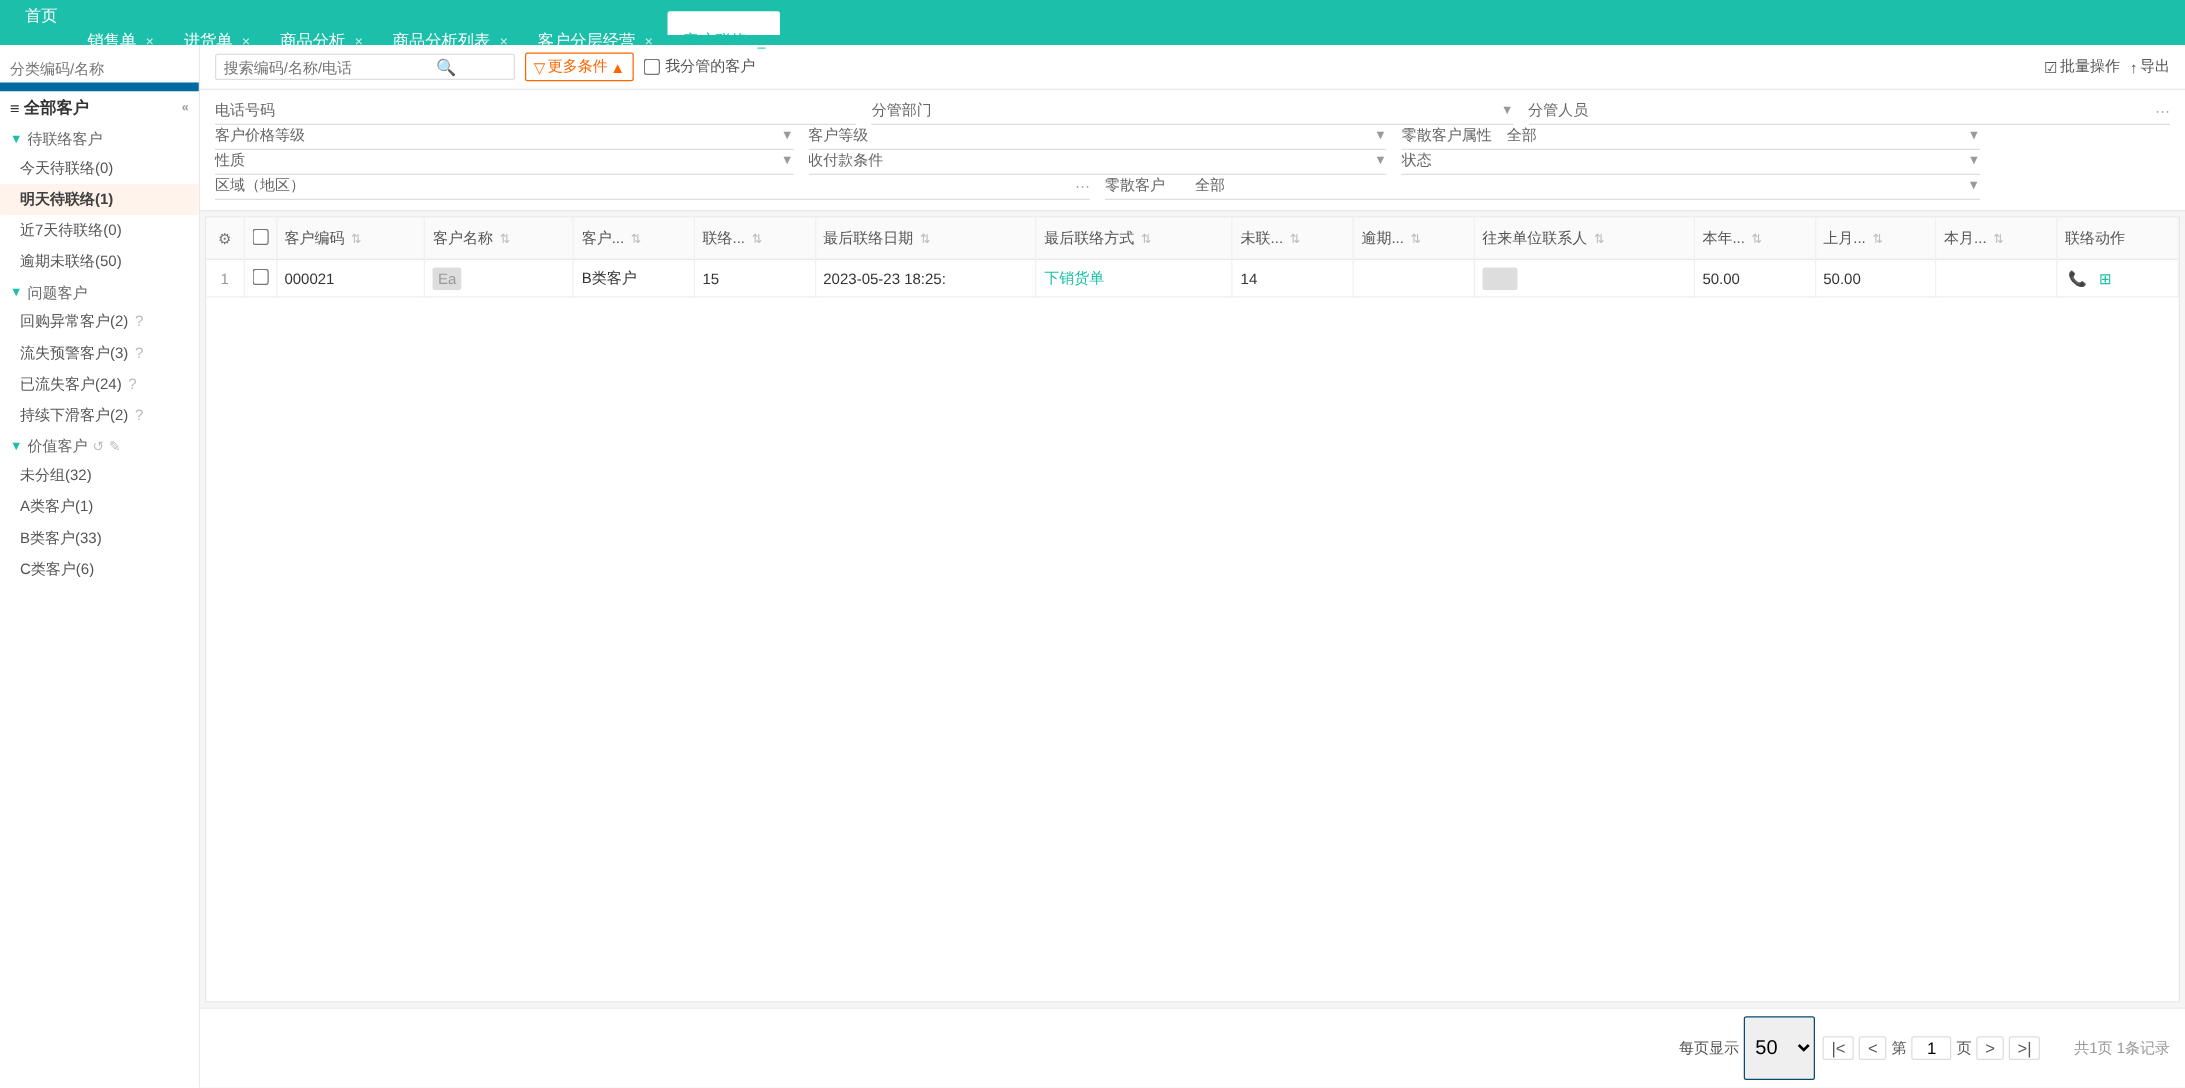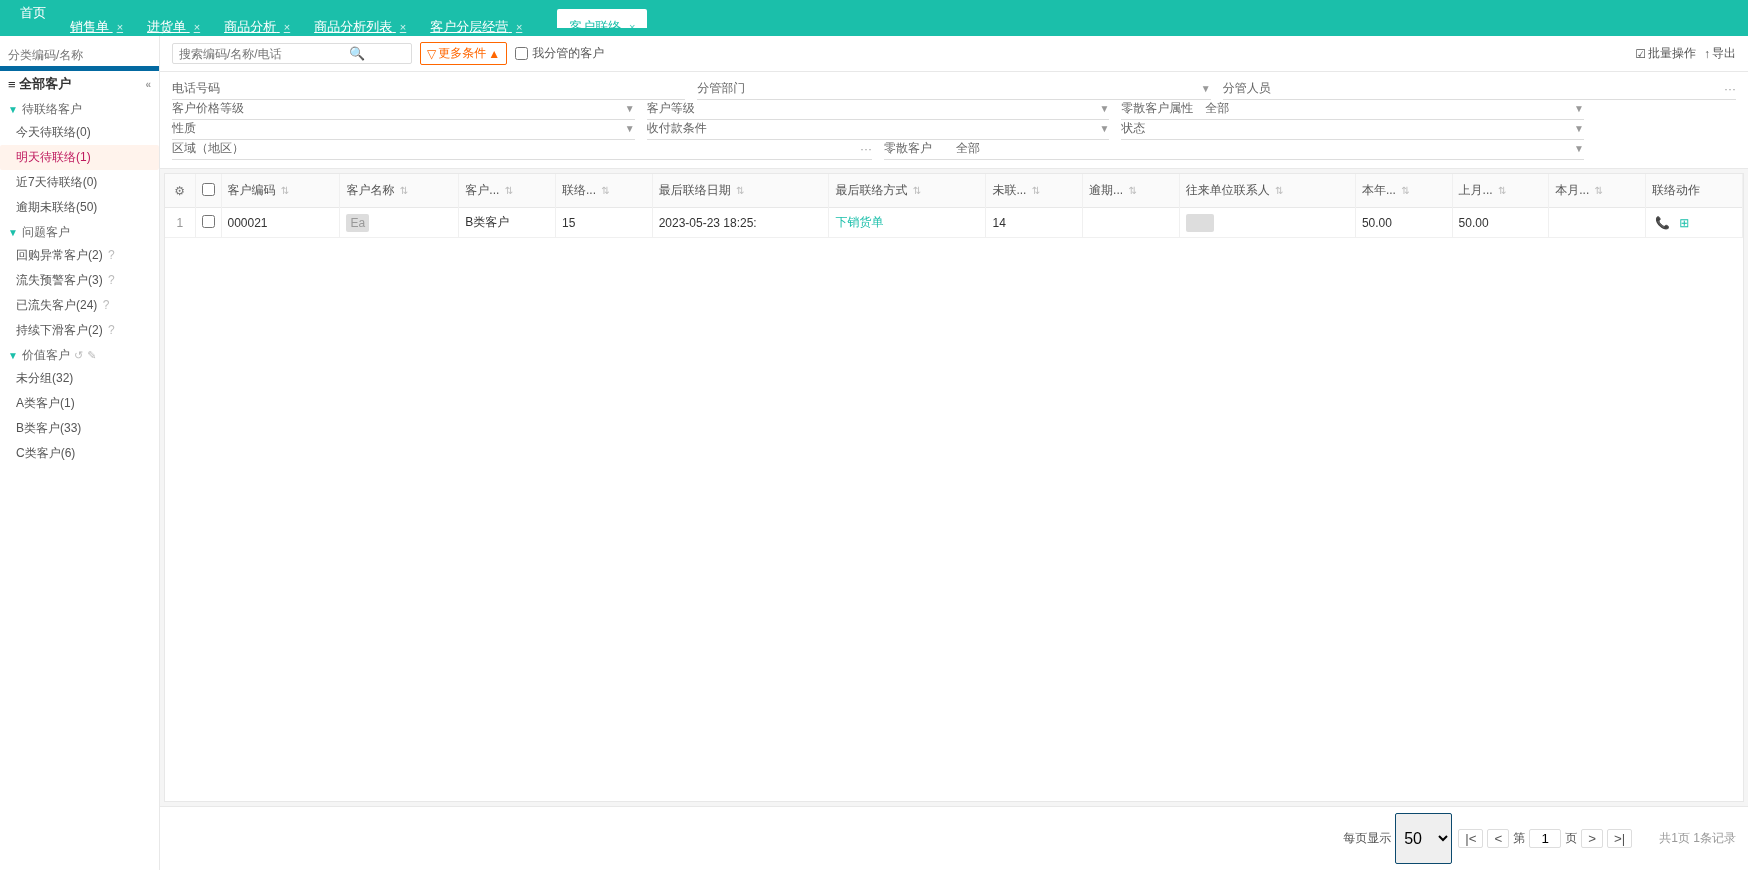--- a/index.html
+++ b/index.html
@@ -1,38 +1,38 @@
 <!DOCTYPE html>
 <html><head>
   <meta charset="utf-8">
   <style>
     * { box-sizing: border-box; margin: 0; padding: 0; }
     body { font-family: "Microsoft YaHei", Arial, sans-serif; font-size: 12px; color: #333; background: #f5f5f5; }
 
     
     .top-nav { display: flex; align-items: center; background: #1bbfaa; height: 36px; padding: 0 8px; }
-    .nav-item { color: #fff; padding: 0 12px; height: 19px; line-height: 36px; cursor: pointer; font-size: 13px; white-space: nowrap; text-decoration: underline; }
-    .nav-item.active { background: #fff; color: #1bbfaa; border-radius: 2px 2px 0 0; margin-left: 23px; }
+    .nav-item { color: #fff; padding: 0 12px; height: 19px; line-height: 48px; cursor: pointer; font-size: 13px; white-space: nowrap; text-decoration: underline; }
+    .nav-item.active { background: #fff; color: #1bbfaa; border-radius: 2px 2px 0 0; }
     .nav-item .close-x { margin-left: 4px; font-size: 11px; opacity: 0.8; }
     .nav-home { color: #fff; font-size: 13px; padding: 0 12px; height: 46px; line-height: 36px; cursor: pointer; }
 
     
     .main-layout { display: flex; height: calc(100vh - 36px); }
 
     
     .sidebar { width: 160px; min-width: 160px; background: #fff; border-right: 1px solid #e8e8e8; overflow-y: auto; padding: 8px 0; }
-    .sidebar-search { display: flex; align-items: center; padding: 4px 8px; border-bottom: 5px solid #0369a1; }
+    .sidebar-search { display: flex; align-items: center; padding: 4px 8px; border-bottom: 7px solid #0369a1; }
     .sidebar-search input { flex: 1; border: none; outline: none; font-size: 12px; color: #666; }
     .sidebar-all { display: flex; align-items: center; font-size: 13px; font-weight: bold; color: #333; padding: 4px 8px; cursor: pointer; }
     .sidebar-all .collapse-icon { margin-left: auto; color: #999; font-size: 10px; }
 
     .sidebar-group-title { font-size: 12px; color: #666; padding: 4px 8px 2px 8px; display: flex; align-items: center; gap: 4px; }
     .sidebar-group-title .triangle { color: #1bbfaa; font-size: 10px; }
     .sidebar-item { padding: 4px 8px 4px 16px; cursor: pointer; color: #555; font-size: 12px; border-radius: 2px; }
-    .sidebar-item.highlight { background: #fff3ec; color: #be185d; }
+    .sidebar-item.highlight { background: #fff3ec; color: #404040; font-weight: bold; }
 
     
     .content-area { flex: 1; display: flex; flex-direction: column; overflow: hidden; background: #f5f5f5; }
 
     
     .toolbar { display: flex; align-items: center; background: #fff; padding: 6px 12px; border-bottom: 1px solid #e8e8e8; gap: 8px; }
     .search-box { display: flex; align-items: center; border: 1px solid #ddd; border-radius: 2px; padding: 2px 6px; width: 240px; }
     .search-box input { border: none; outline: none; font-size: 12px; width: 100%; color: #666; }
     .search-icon { color: #999; cursor: pointer; font-size: 13px; }
     .more-conditions { display: flex; align-items: center; color: #f60; font-size: 12px; cursor: pointer; gap: 2px; border: 1px solid #f60; border-radius: 2px; padding: 2px 6px; }

